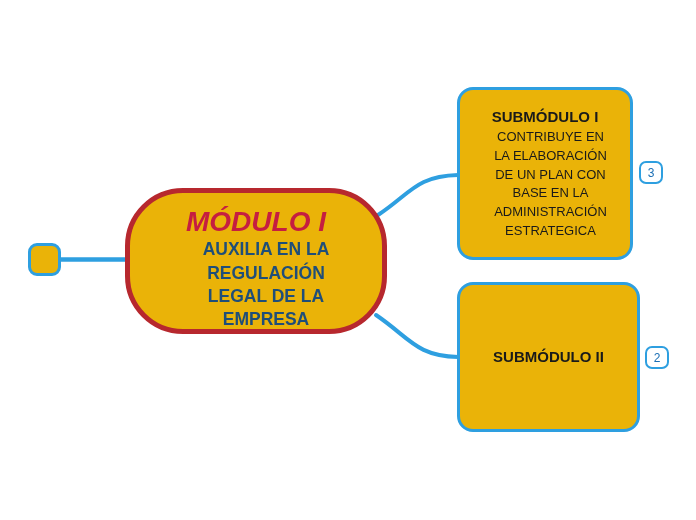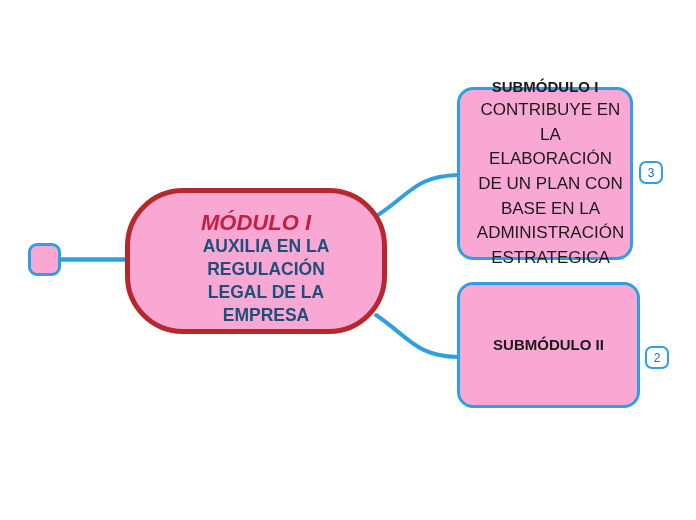--- a/index.html
+++ b/index.html
@@ -16,21 +16,21 @@
     overflow: hidden;
   }
   .connectors {
     position: absolute;
     left: 0; top: 0;
     width: 696px; height: 520px;
     pointer-events: none;
   }
   .node {
     position: absolute;
-    background: #f9a8d4;
+    background: #eab308;
     box-sizing: border-box;
     display: flex;
     flex-direction: column;
     align-items: center;
     justify-content: center;
     text-align: center;
   }
   .collapsed-node {
     left: 28px; top: 243px;
     width: 33px; height: 33px;
@@ -38,21 +38,21 @@
     border-radius: 9px;
   }
   .root-node {
     left: 125px; top: 188px;
     width: 262px; height: 146px;
     border: 5px solid #B7282E;
     border-radius: 58px;
     padding: 6px 18px;
   }
   .root-title {
-    font-size: 22px;
+    font-size: 28px;
     font-weight: bold;
     font-style: italic;
     color: #C51E41;
     line-height: 1.15;
     white-space: pre-line;
     margin-top: 15px;
   }
   .root-body {
     font-size: 17.5px;
     font-weight: bold;
@@ -61,29 +61,29 @@
     white-space: pre-line;
     margin-left: 20px;
   }
   .sub-node {
     border: 3px solid #2E9FE0;
     border-radius: 16px;
     padding: 6px 8px;
     color: #1a1a1a;
   }
   .sub-node-1 { left: 457px; top: 87px;  width: 176px; height: 173px; }
-  .sub-node-2 { left: 457px; top: 282px; width: 183px; height: 126px; }
+  .sub-node-2 { left: 457px; top: 282px; width: 183px; height: 150px; }
   .sub-title {
     font-size: 15px;
     font-weight: bold;
     line-height: 1.45;
     white-space: pre-line;
   }
   .sub-body {
-    font-size: 17px;
+    font-size: 13px;
     font-weight: normal;
     line-height: 1.45;
     white-space: pre-line;
     margin-left: 11px;
   }
   .badge {
     position: absolute;
     width: 24px; height: 23px;
     border: 2px solid #2E9FE0;
     border-radius: 7px;

